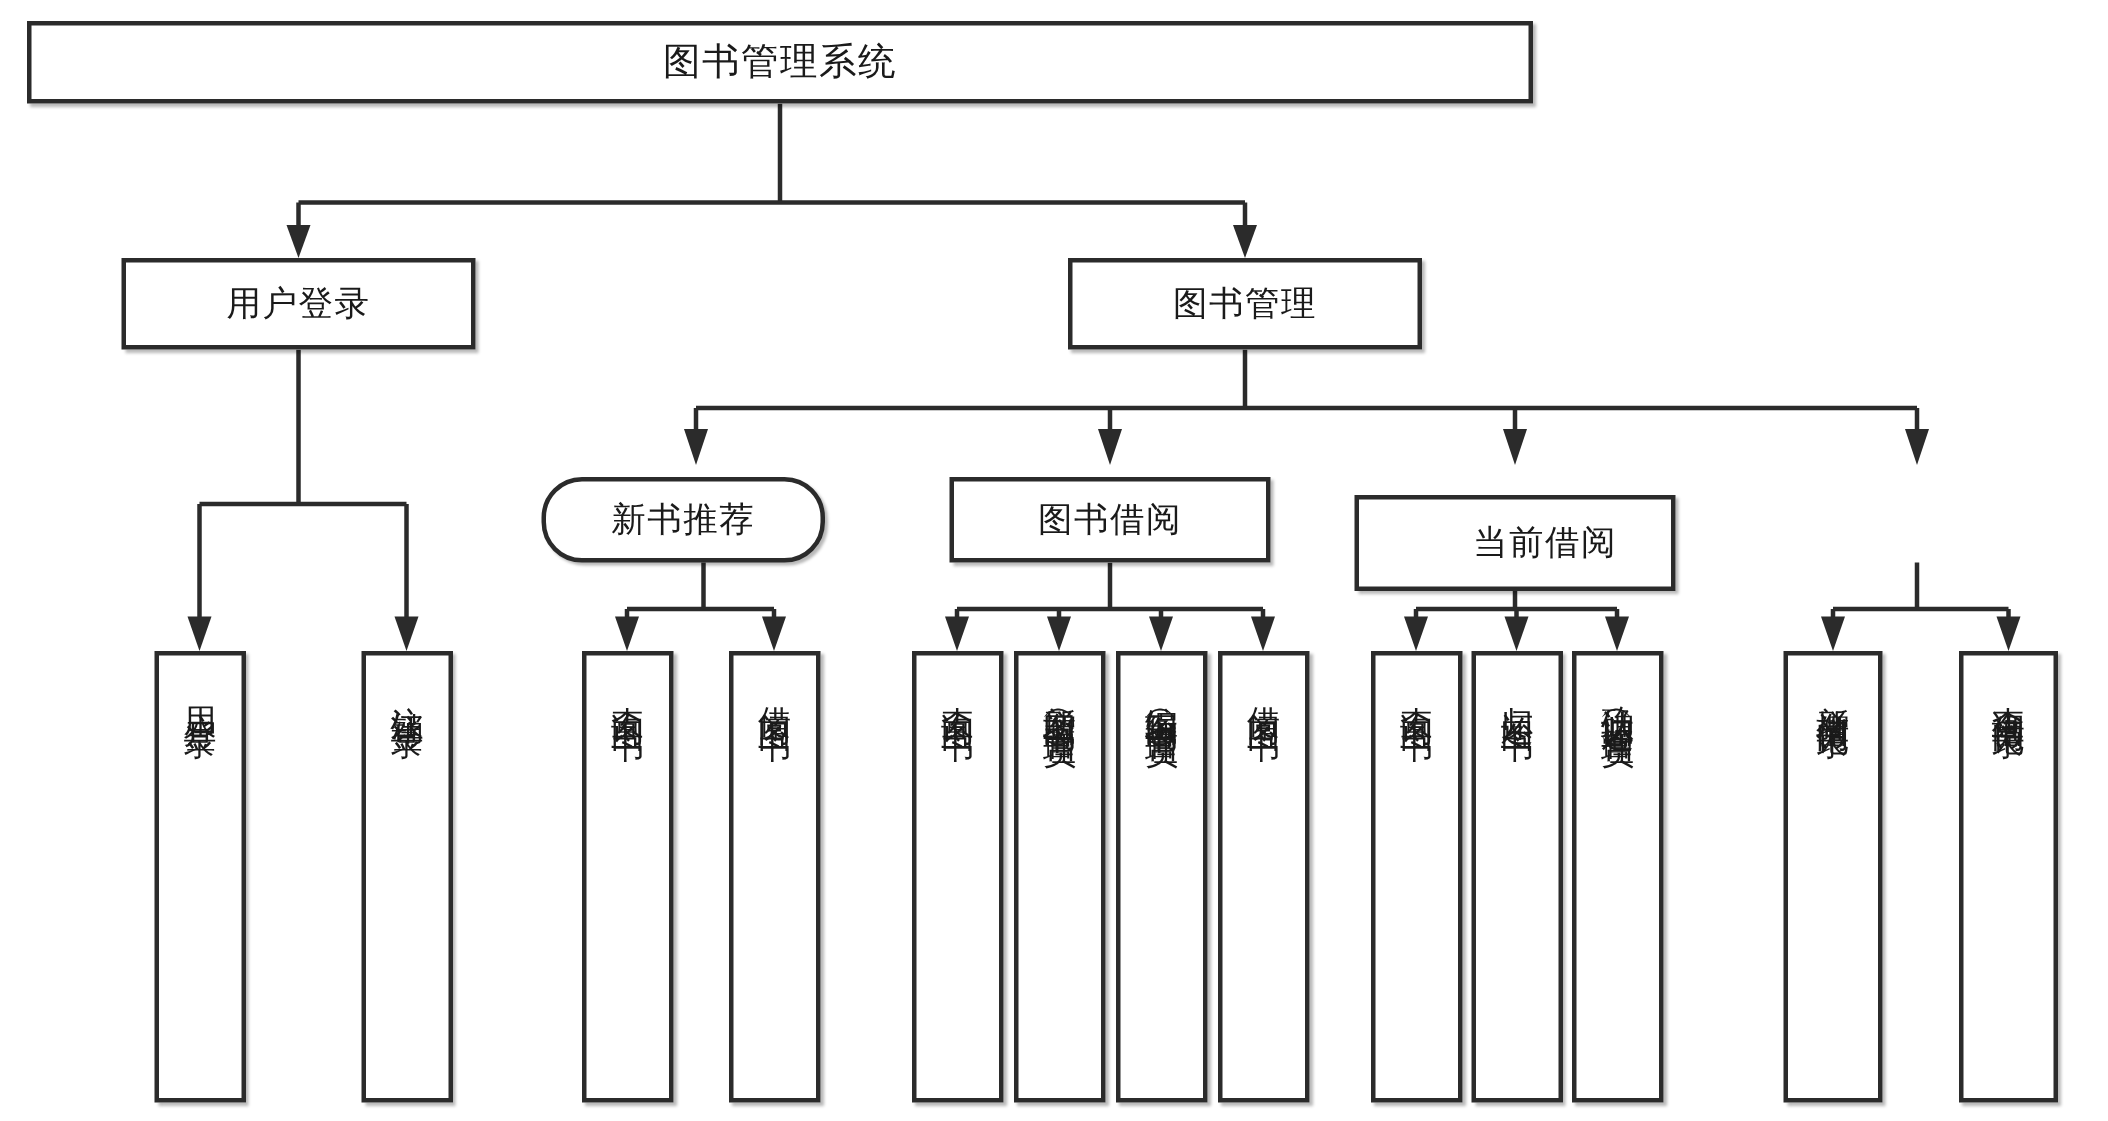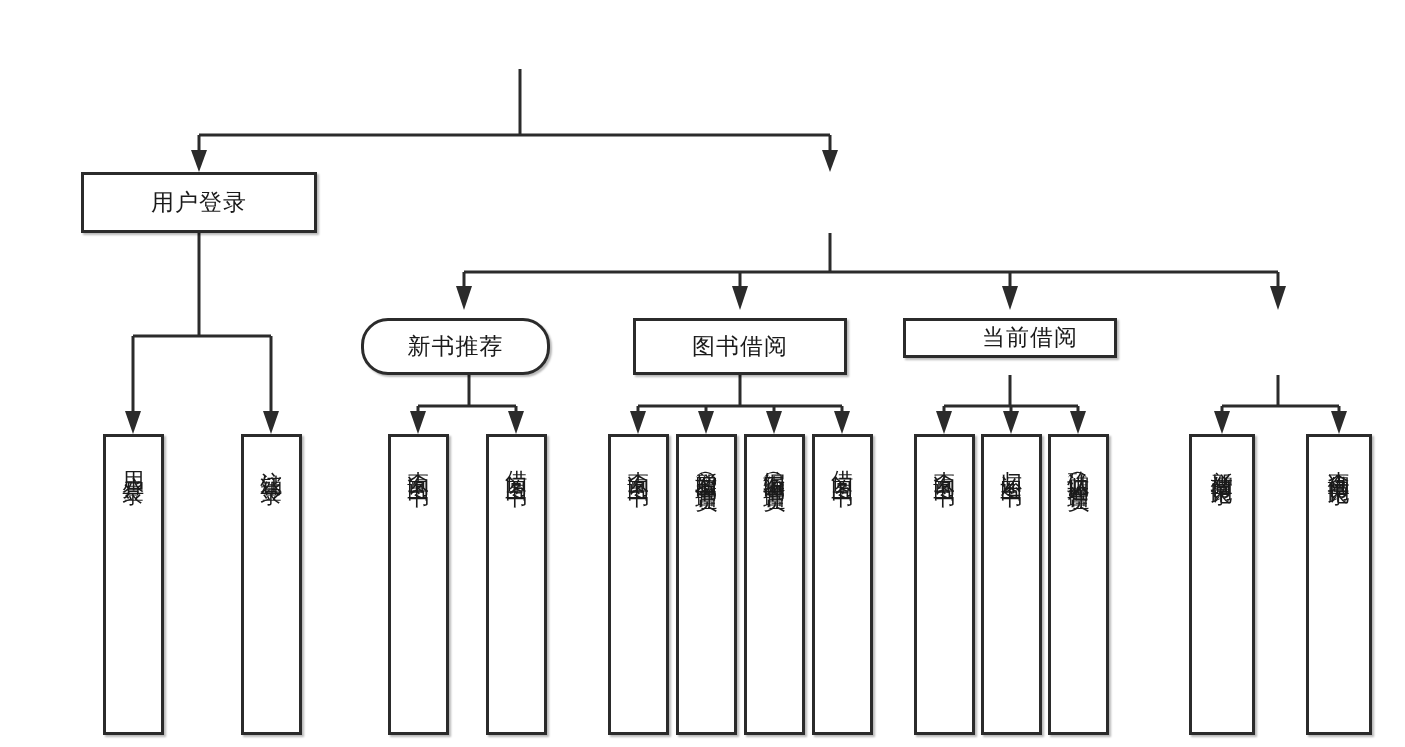--- a/index.html
+++ b/index.html
@@ -165,35 +165,41 @@
     <polygon class="arrowhead" points="1078,434 1070,411 1086,411"></polygon>
 
     <path class="edge" d="M 1278 375 L 1278 406"></path>
     <path class="edge" d="M 1222 406 L 1339 406"></path>
     <path class="edge" d="M 1222 406 L 1222 418"></path>
     <path class="edge" d="M 1339 406 L 1339 418"></path>
     <polygon class="arrowhead" points="1222,434 1214,411 1230,411"></polygon>
     <polygon class="arrowhead" points="1339,434 1331,411 1347,411"></polygon>
   </svg>
 
+  <div class="node root" style="left:18px; top:14px; width:1004px; height:55px;">
+    <span class="node-label">图书管理系统</span>
+  </div>
 
   <div class="node level2" style="left:81px; top:172px; width:236px; height:61px;">
     <span class="node-label">用户登录</span>
   </div>
 
+  <div class="node level2" style="left:712px; top:172px; width:236px; height:61px;">
+    <span class="node-label">图书管理</span>
+  </div>
 
   <div class="node level3" style="left:361px; top:318px; width:189px; height:57px;border-radius:27px;">
     <span class="node-label">新书推荐</span>
   </div>
 
   <div class="node level3" style="left:633px; top:318px; width:214px; height:57px;">
     <span class="node-label">图书借阅</span>
   </div>
 
-  <div class="node level3" style="left:903px; top:318px; width:214px; height:40px;padding-left:40px;">
+  <div class="node level3" style="left:903px; top:330px; width:214px; height:64px;padding-left:40px;">
     <span class="node-label">当前借阅</span>
   </div>
 
 
   <div class="node leaf" style="left:103px; top:434px; width:61px; height:301px;">
     <span class="node-label">用户登录</span>
   </div>
 
   <div class="node leaf" style="left:241px; top:434px; width:61px; height:301px;">
     <span class="node-label">注销登录</span>

